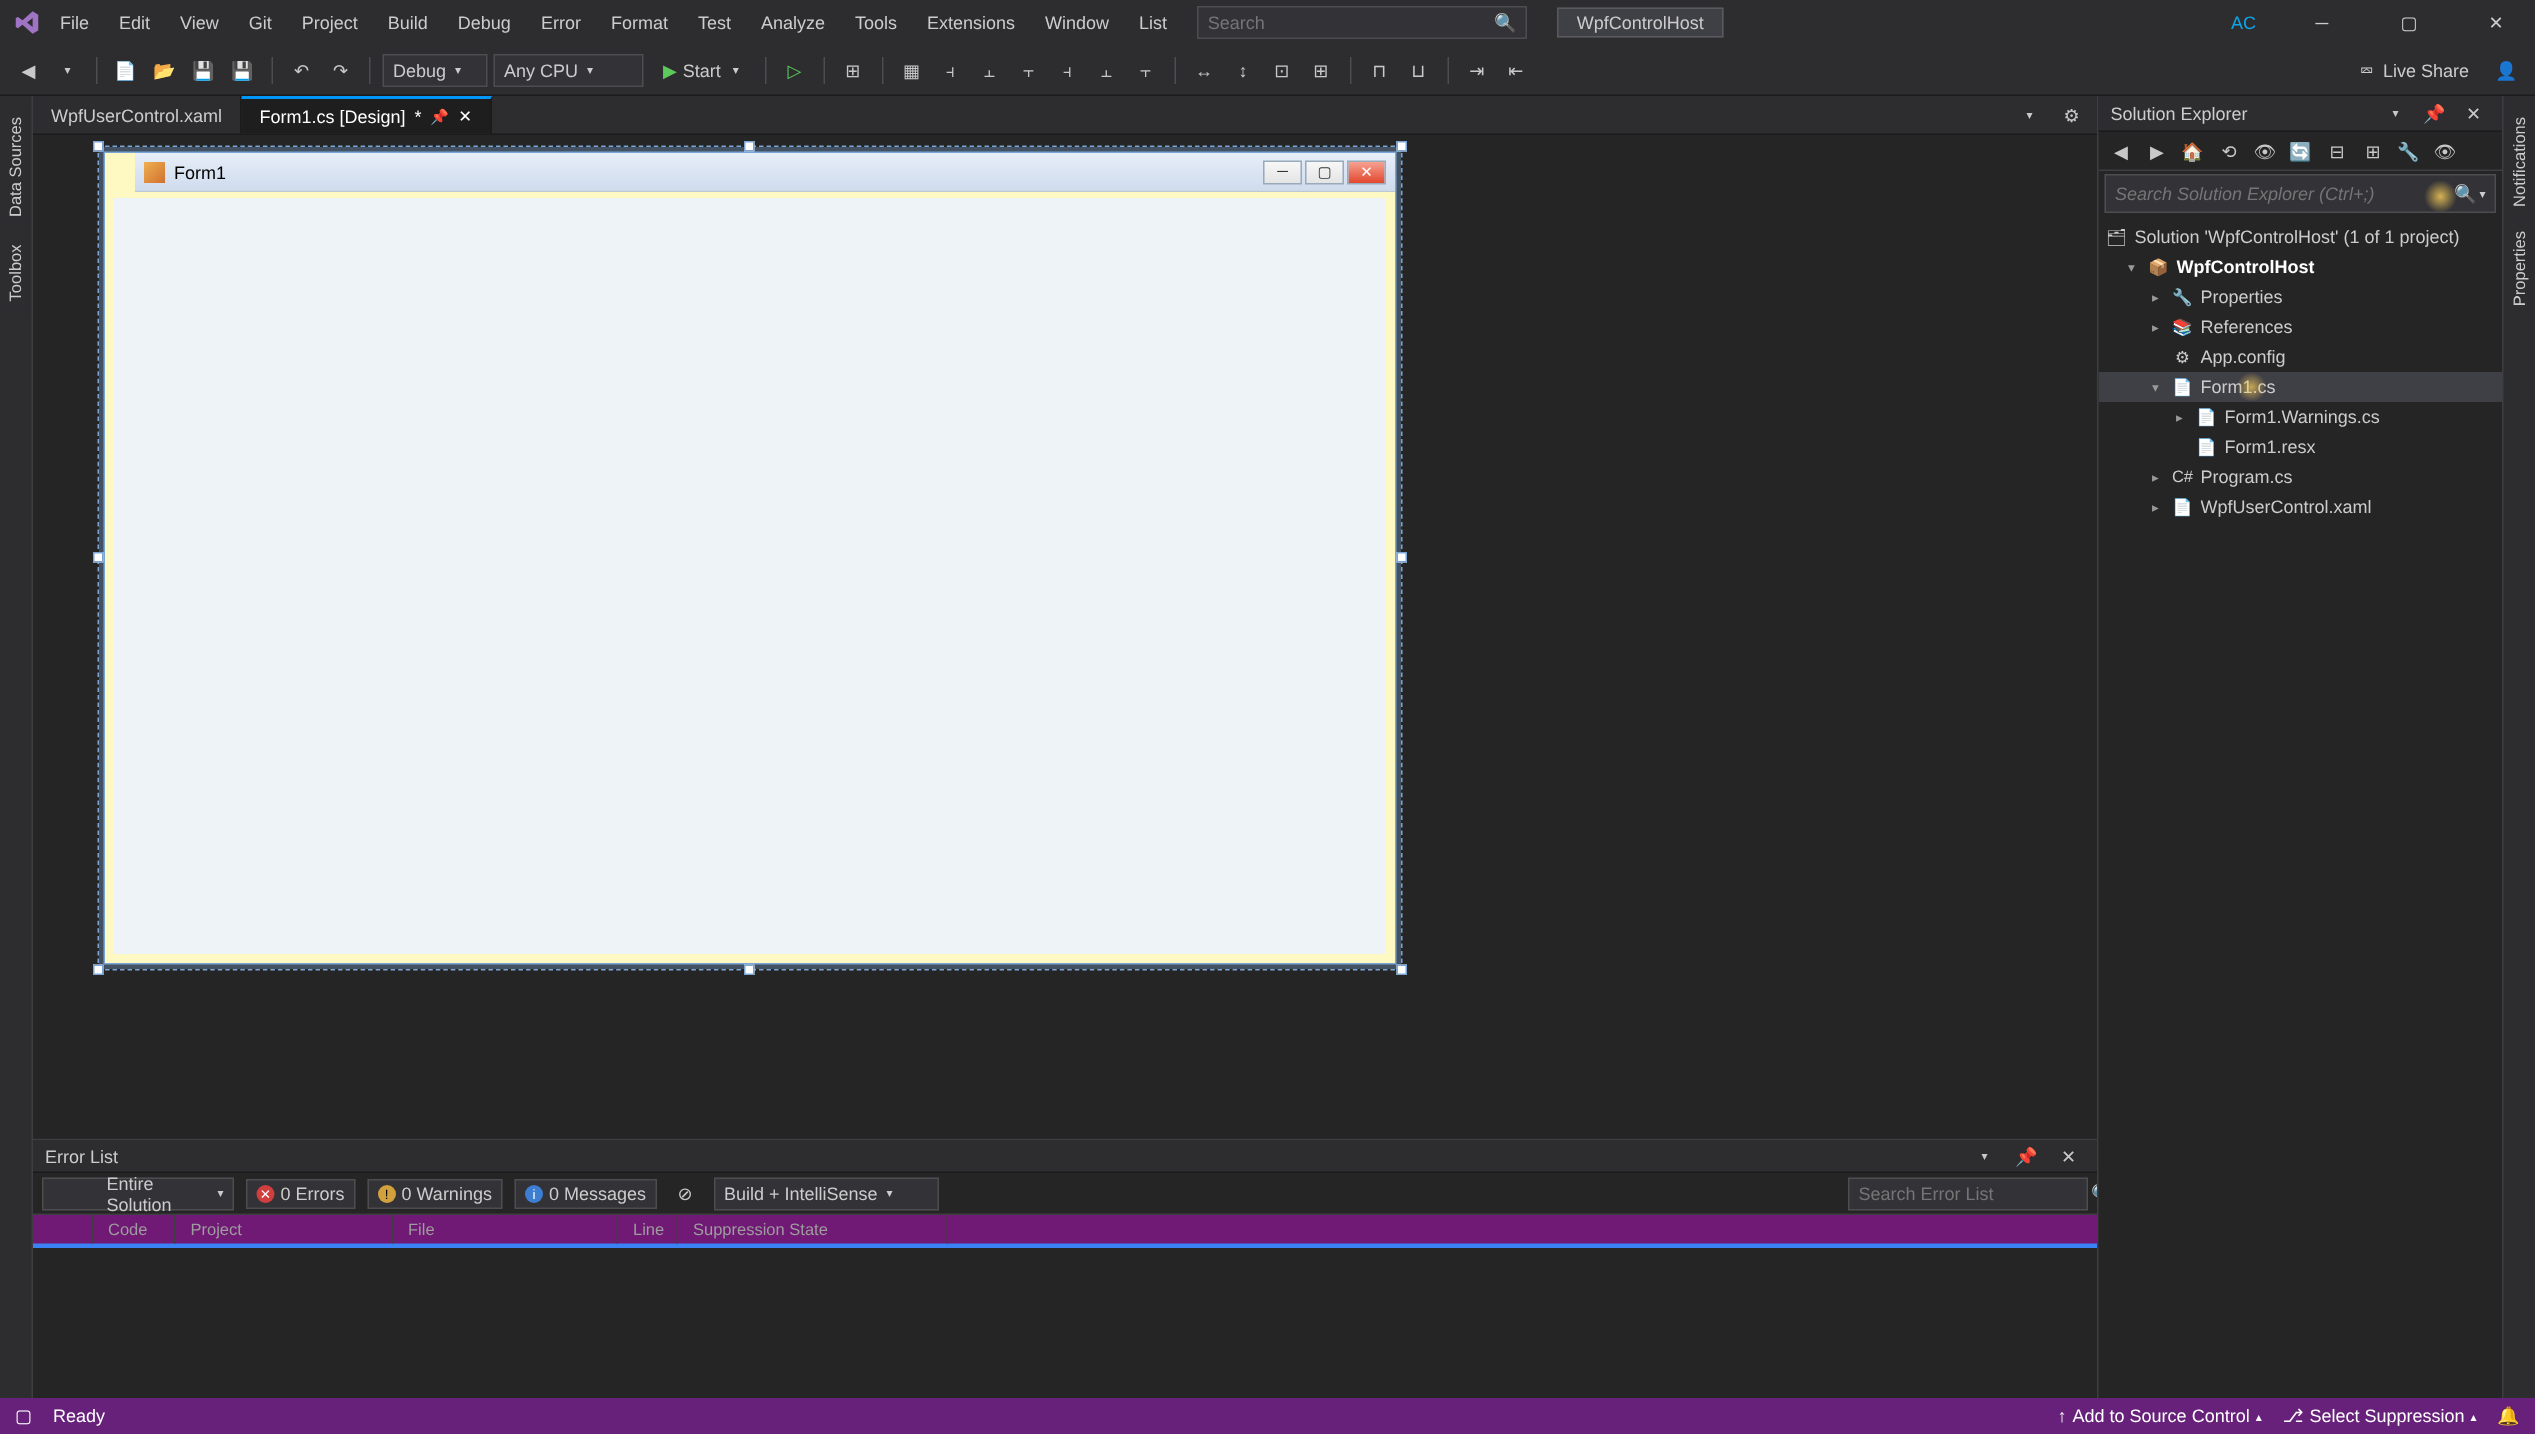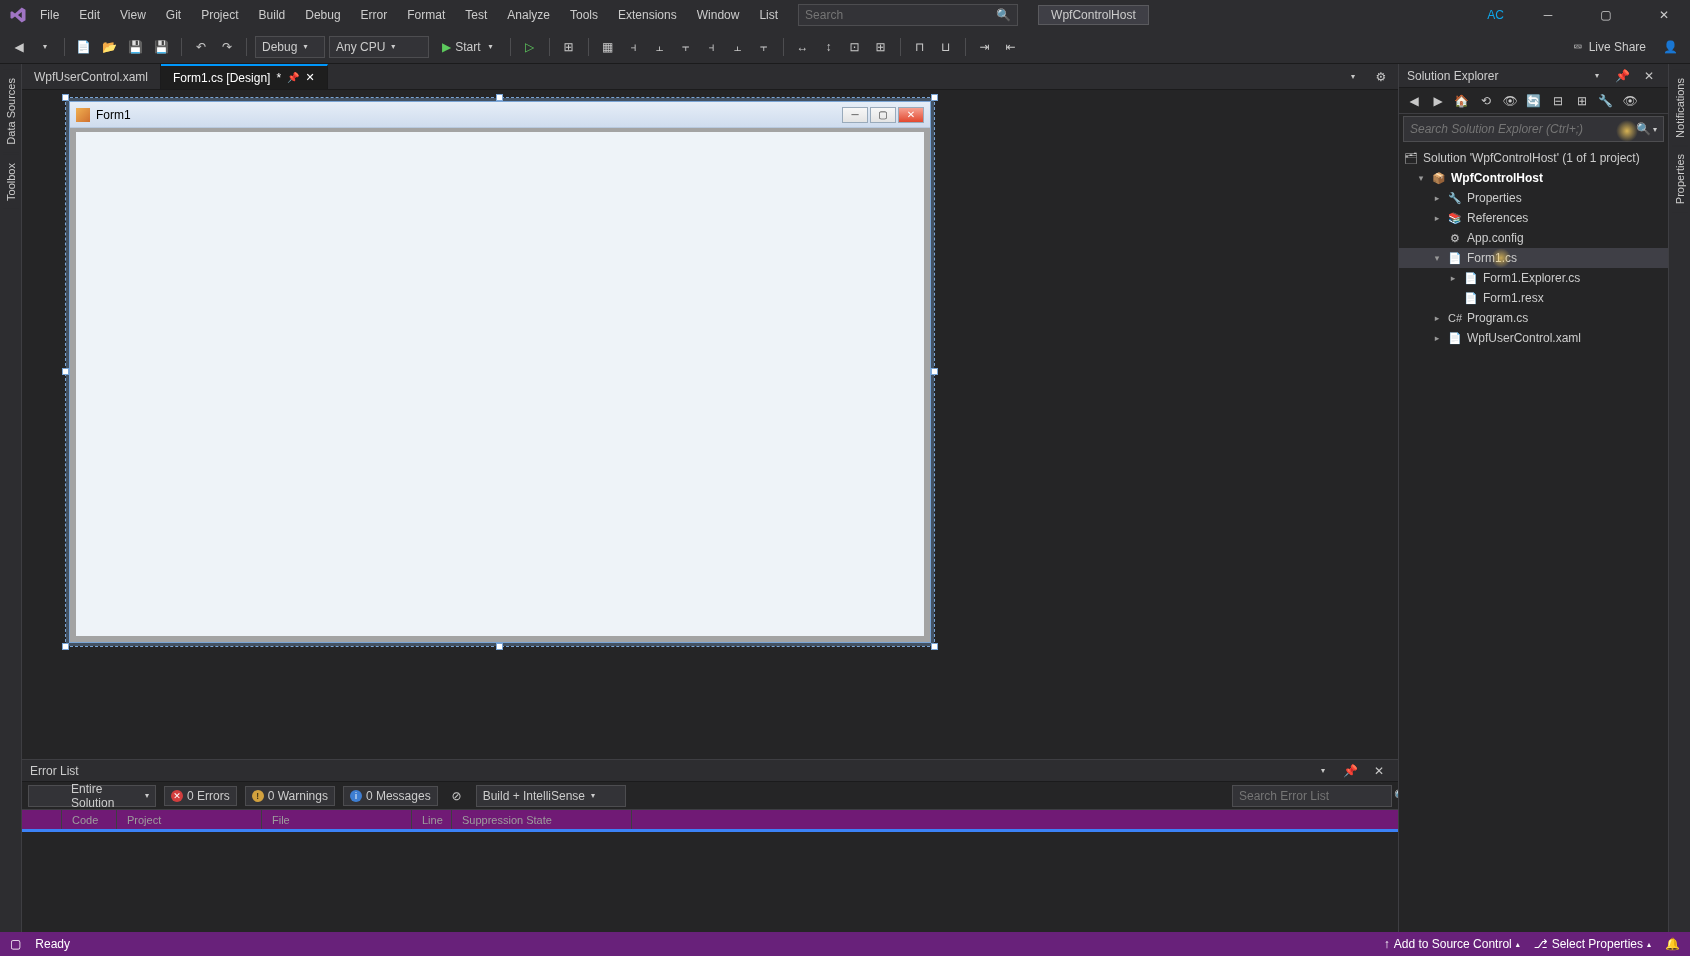--- a/index.html
+++ b/index.html
@@ -26,21 +26,21 @@
 .main { display:flex; height:calc(100% - 30px - 34px - 24px); }
 .leftrail { width:22px; background:#2d2d30; border-right:1px solid #3e3e42; display:flex; flex-direction:column; align-items:center; padding-top:6px; gap:2px; }
 .rail-tab { writing-mode:vertical-lr; transform:rotate(180deg); padding:8px 2px; background:#2d2d30; color:#ccc; font-size:11px; }
 .center { flex:1; display:flex; flex-direction:column; background:#1e1e1e; min-width:0; }
 .tabs { height:26px; background:#2d2d30; display:flex; align-items:stretch; border-bottom:1px solid #1b1b1c; }
 .tab { display:flex; align-items:center; padding:0 12px; gap:6px; color:#ccc; border-right:1px solid #1b1b1c; }
 .tab.active { background:#1e1e1e; border-top:2px solid #0097fb; color:#fff; }
 .tab .close { font-size:11px; }
 .tabs-right { margin-left:auto; display:flex; align-items:center; padding:0 6px; gap:6px; }
 .designer { flex:1; background:#252526; position:relative; overflow:hidden; }
-.form-window { position:absolute; left:48px; top:12px; width:860px; height:540px; background:#a3a3a3; box-shadow:0 0 0 1px #7aa5d6, 0 0 0 4px rgba(122,165,214,0.35); }
+.form-window { position:absolute; left:48px; top:12px; width:860px; height:540px; background:#fef9c3; box-shadow:0 0 0 1px #7aa5d6, 0 0 0 4px rgba(122,165,214,0.35);padding-left:20px; }
 .form-sel { position:absolute; inset:-5px; border:1px dashed #7aa5d6; pointer-events:none; }
 .handle { position:absolute; width:7px; height:7px; background:#fff; border:1px solid #7aa5d6; }
 .form-titlebar { height:26px; background:linear-gradient(#e6eef7,#cfdcee); display:flex; align-items:center; padding:0 6px; border-bottom:1px solid #b8c9de; }
 .form-icon { width:14px; height:14px; background:linear-gradient(135deg,#f0b050,#d07030); margin-right:6px; }
 .form-title { color:#000; font-size:12px; }
 .form-btns { margin-left:auto; display:flex; gap:2px; }
 .form-btn { width:26px; height:16px; border:1px solid #9ab; background:linear-gradient(#f7f7f7,#e4e4e4); display:flex; align-items:center; justify-content:center; font-size:10px; color:#333; }
 .form-btn.close { background:linear-gradient(#f6a191,#e2482f); color:#fff; }
 .form-body { position:absolute; left:6px; right:6px; top:30px; bottom:6px; background:#eef3f8; }
 .cursor-highlight { position:absolute; right:52px; top:120px; width:22px; height:22px; border-radius:50%; background:radial-gradient(rgba(255,210,90,0.8),rgba(255,210,90,0) 70%); pointer-events:none; }
@@ -323,21 +323,21 @@
           </div>
           <div class="tree-row selected" style="padding-left: 32px;">
             <span class="expander">▾</span>
             <span class="node-icon">📄</span>
             <span class="node-label">Form1.cs</span>
             <span style="position: relative; margin-left: -30px; width: 20px; height: 20px; border-radius: 50%; background: radial-gradient(rgba(255, 210, 90, 0.7), transparent 70%); pointer-events: none;"></span>
           </div>
           <div class="tree-row" style="padding-left: 48px;">
             <span class="expander">▸</span>
             <span class="node-icon">📄</span>
-            <span class="node-label">Form1.Explorer.cs</span>
+            <span class="node-label">Form1.Warnings.cs</span>
           </div>
           <div class="tree-row" style="padding-left: 48px;">
             <span class="expander"> </span>
             <span class="node-icon">📄</span>
             <span class="node-label">Form1.resx</span>
           </div>
           <div class="tree-row" style="padding-left: 32px;">
             <span class="expander">▸</span>
             <span class="node-icon">C#</span>
             <span class="node-label">Program.cs</span>
@@ -362,18 +362,18 @@
   <span>▢</span>
   <span>Ready</span>
   <div class="right">
     <div class="status-item">
       <span>↑</span>
       <span>Add to Source Control</span>
       <span style="font-size:8px;">▴</span>
     </div>
     <div class="status-item">
       <span>⎇</span>
-      <span>Select Properties</span>
+      <span>Select Suppression</span>
       <span style="font-size:8px;">▴</span>
     </div>
     <span>🔔</span>
   </div>
 </div>
 
 </body></html>

